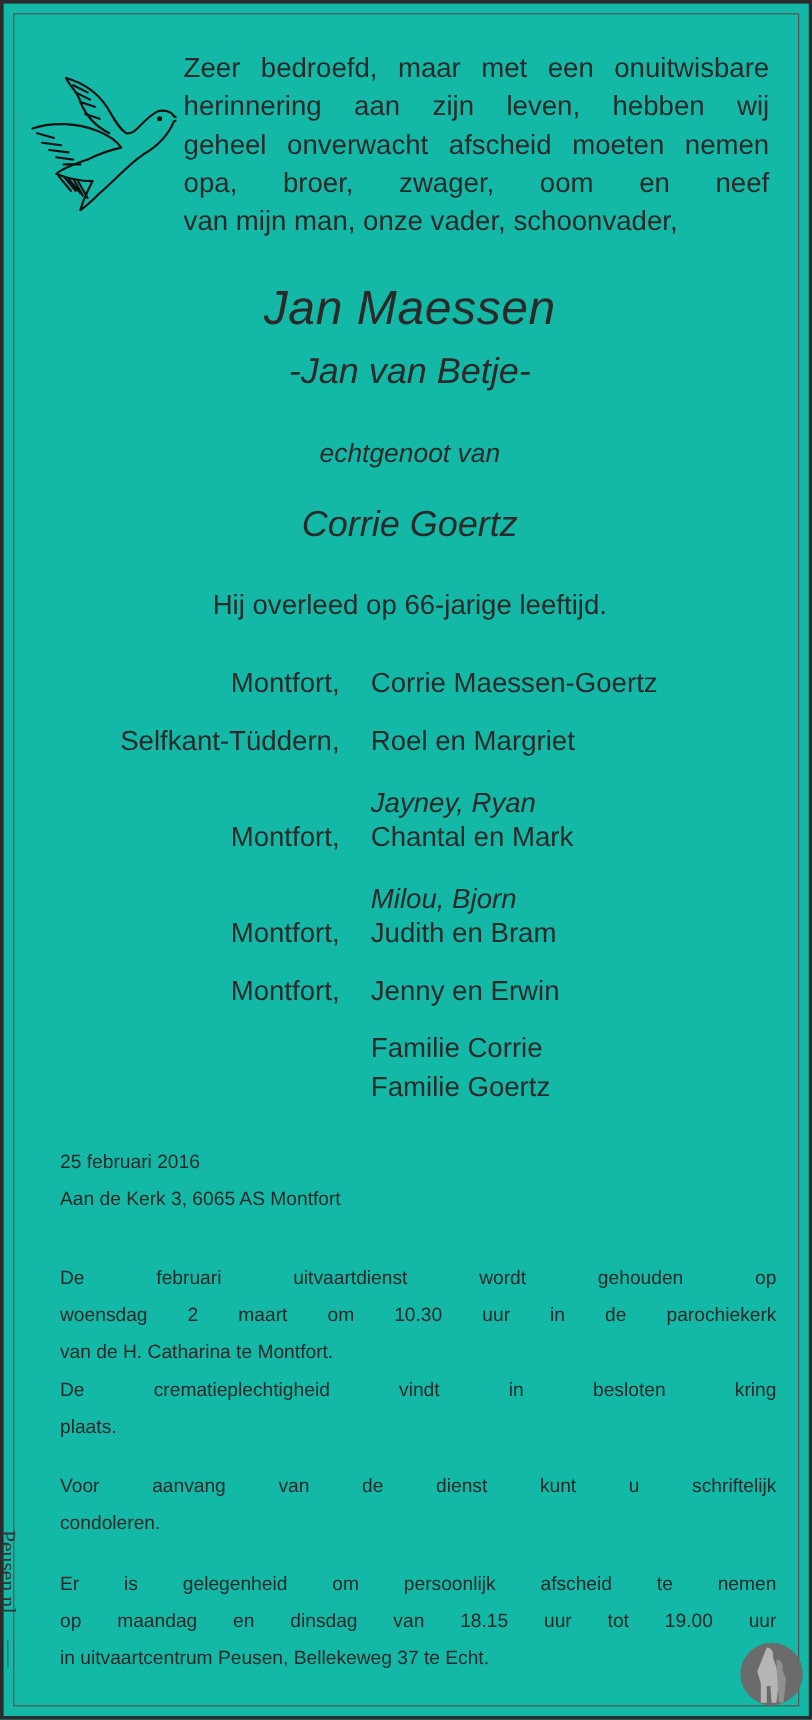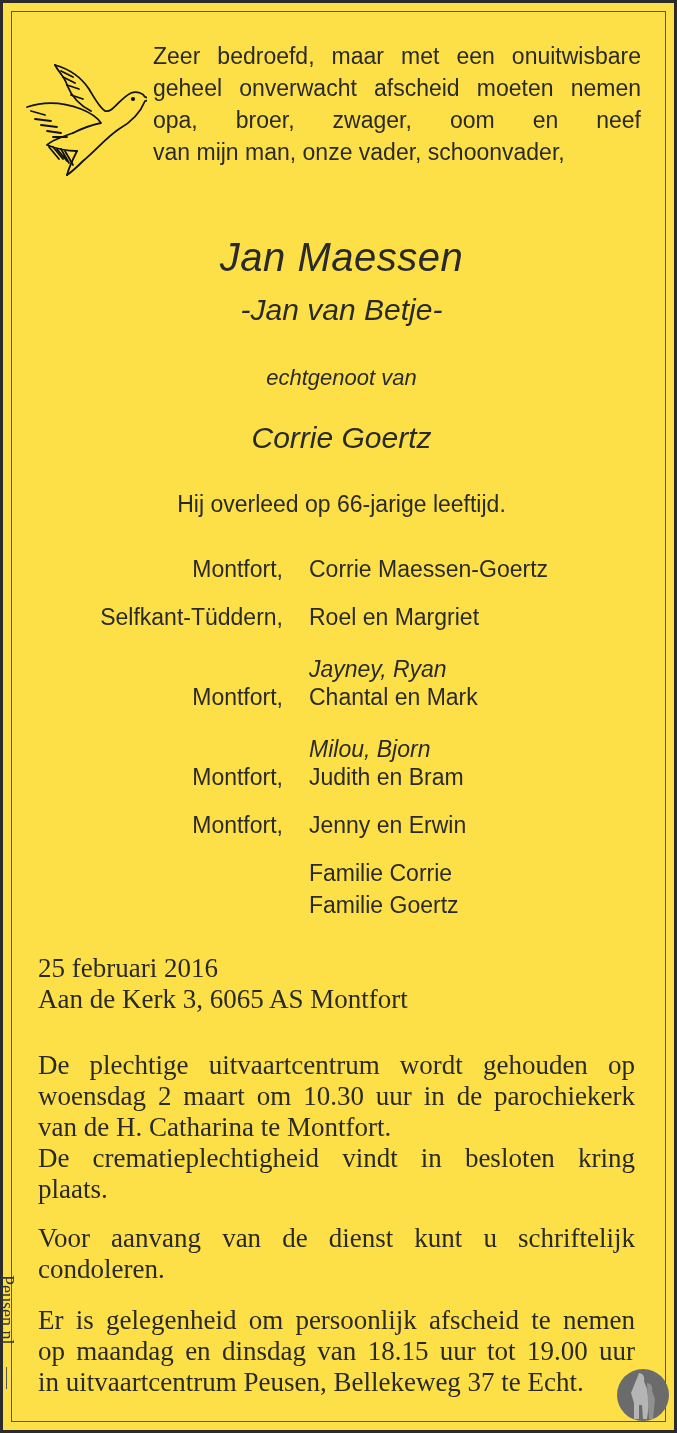--- a/index.html
+++ b/index.html
@@ -1,35 +1,35 @@
 <!DOCTYPE html>
 <html><head>
 <meta charset="utf-8">
 <style>
   html, body { margin:0; padding:0; }
   body { width:677px; height:1433px; background:#2b2b2b; position:relative; overflow:hidden;
          font-family:"Liberation Sans", sans-serif; color:#2a2a2a; }
-  .card { position:absolute; left:3px; top:3px; width:671px; height:1427px; background:#fde047; }
+  .card { position:absolute; left:3px; top:3px; width:671px; height:1427px; background:#14b8a6; }
   .frame { position:absolute; left:8px; top:8px; right:8px; bottom:8px; border:1px solid #555; }
   .dove { position:absolute; left:18px; top:52px; width:126px; height:125px; }
   .intro { position:absolute; left:150px; top:37px; width:488px; font-size:23px; line-height:32px; text-align:justify; }
   .intro div { text-align:justify; text-align-last:justify; }
   .intro div:last-child { text-align-last:left; }
   .center { position:absolute; left:0; width:677px; text-align:center; }
   .name { top:232px; font-size:40px; font-style:italic; letter-spacing:0.5px; }
   .nick { top:290px; font-size:30px; font-style:italic; }
   .spouse-label { top:362px; font-size:22px; font-style:italic; }
   .spouse { top:418px; font-size:30px; font-style:italic; }
   .age { top:488px; font-size:23px; }
   .fam { position:absolute; left:0; top:550px; width:677px; font-size:23px; line-height:32px; }
   .row { position:relative; height:32px; }
   .row .loc { position:absolute; right:397px; text-align:center; white-space:nowrap; }
   .row .who { position:absolute; left:306px; white-space:nowrap; }
   .row .kids { font-style:italic;margin-top:20px; }
-  .block { position:absolute; left:35px; width:597px; font-size:27px; line-height:31px;font-family:Liberation Serif, serif; }
+  .block { position:absolute; left:47px; width:597px; font-size:16px; line-height:31px; }
   .just div { text-align:justify; text-align-last:justify; }
   .just div.last { text-align-last:left; }
   .side { position:absolute; left:-2px; top:1275px; width:20px; height:112px; }
   .side span { position:absolute; left:0; top:0; transform-origin:0 0; transform:translate(19px,0) rotate(90deg);
                font-family:"Liberation Serif", serif; font-size:18px; color:#333; white-space:nowrap; }
   .side .line { position:absolute; left:8px; top:92px; width:1px; height:22px; background:#555; }
   .logo { position:absolute; left:617px; top:1369px; width:52px; height:52px; border-radius:50%; background:#6b6b6b; overflow:hidden; }
 </style>
 </head>
 <body>
@@ -44,20 +44,21 @@
     <path d="M6 52 C24 46 44 48 60 54 C70 58 76 62 80 68 C70 70 60 74 52 78"></path>
     <path d="M10 56 L24 60 M14 64 L30 66 M20 70 L36 72 M26 76 L40 78 M32 82 L46 82"></path>
     <path d="M52 78 C40 82 30 86 26 90 C36 94 46 96 56 96"></path>
     <path d="M28 92 L38 104 M32 92 L42 104 M36 94 L46 106 M40 94 L48 108 M44 96 L52 110"></path>
     <path d="M56 96 C52 104 48 112 46 120"></path>
     <circle cx="112" cy="44" r="1.2" fill="#111"></circle>
   </svg>
 
   <div class="intro">
     <div>Zeer bedroefd, maar met een onuitwisbare</div>
+    <div>herinnering aan zijn leven, hebben wij</div>
     <div>geheel onverwacht afscheid moeten nemen</div>
     <div>opa, broer, zwager, oom en neef</div>
     <div>van mijn man, onze vader, schoonvader,</div>
   </div>
 
   <div class="center name">Jan Maessen</div>
   <div class="center nick">-Jan van Betje-</div>
   <div class="center spouse-label">echtgenoot van</div>
   <div class="center spouse">Corrie Goertz</div>
   <div class="center age">Hij overleed op 66-jarige leeftijd.</div>
@@ -101,21 +102,21 @@
       <span class="who">Familie Goertz</span>
     </div>
   </div>
 
   <div class="block" style="top:950px;">
     <div>25 februari 2016</div>
     <div>Aan de Kerk 3, 6065 AS Montfort</div>
   </div>
 
   <div class="block just" style="top:1047px;">
-    <div>De plechtige uitvaartcentrum wordt gehouden op</div>
+    <div>De februari uitvaartdienst wordt gehouden op</div>
     <div>woensdag 2 maart om 10.30 uur in de parochiekerk</div>
     <div class="last">van de H. Catharina te Montfort.</div>
     <div>De crematieplechtigheid vindt in besloten kring</div>
     <div class="last">plaats.</div>
   </div>
 
   <div class="block just" style="top:1220px;">
     <div>Voor aanvang van de dienst kunt u schriftelijk</div>
     <div class="last">condoleren.</div>
   </div>

